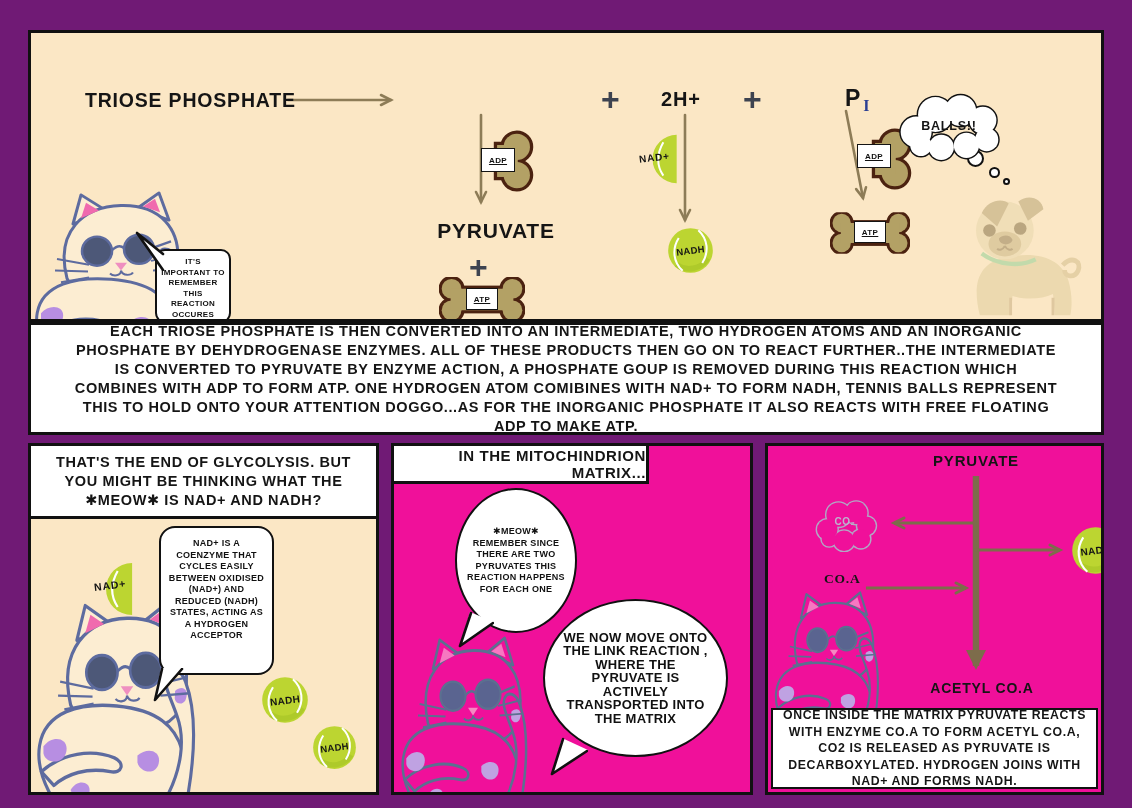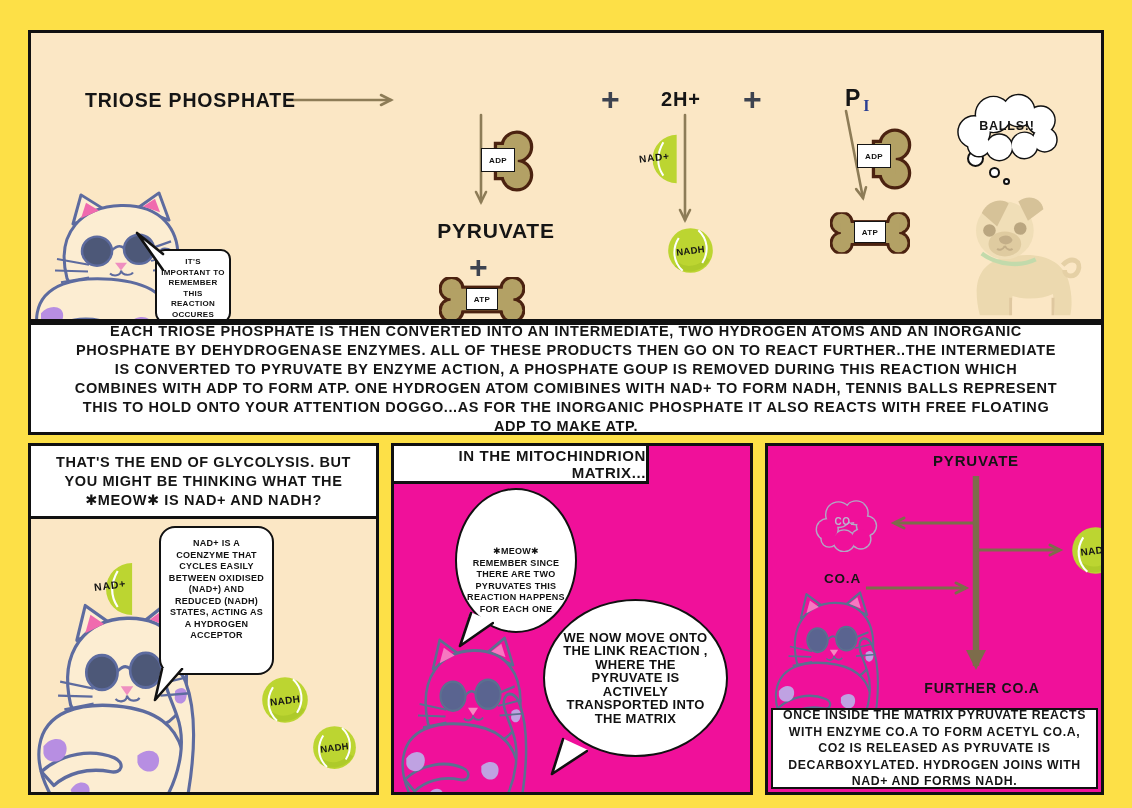--- a/index.html
+++ b/index.html
@@ -1,27 +1,27 @@
 <!DOCTYPE html>
 <html><head>
 <meta charset="utf-8">
 <style>
   html,body{margin:0;padding:0;background:#d8d8d8;}
   *{box-sizing:border-box;}
-  #stage{position:relative;width:1132px;height:808px;background:#fde047;overflow:hidden;
+  #stage{position:relative;width:1132px;height:808px;background:#701a75;overflow:hidden;
          font-family:"Liberation Sans","DejaVu Sans",sans-serif;}
   .panel{position:absolute;border:3px solid #111;overflow:hidden;}
   .cream{background:#fbe7c5;}
   .magenta{background:#f0109a;}
   .whitebox{background:#fff;}
   .lbl{position:absolute;font-weight:700;color:#151515;letter-spacing:.8px;white-space:nowrap;}
   .ctr{text-align:center;}
   .plus{position:absolute;font-weight:900;color:#3d4350;font-size:32px;line-height:1;}
   .tag{position:absolute;background:#fff;border:1.6px solid #141414;display:flex;align-items:center;
-       justify-content:center;font-size:8px;font-weight:700;letter-spacing:.4px;color:#111;z-index:4;}
+       justify-content:center;font-size:8px;font-weight:700;letter-spacing:.4px;color:#111;z-index:4;text-decoration:underline;}
   .ball{position:absolute;z-index:3;}
   .ball .ball-lbl{position:absolute;left:0;top:0;right:0;bottom:0;display:flex;align-items:center;
        justify-content:center;font-weight:700;color:#151515;transform:rotate(-7deg);letter-spacing:.3px;}
   .bubble{position:absolute;background:#fff;border:2.6px solid #111;color:#111;font-weight:700;
        text-align:center;z-index:5;letter-spacing:.3px;}
   .ellipse{border-radius:50%;display:flex;align-items:center;justify-content:center;}
   .tailsvg{position:absolute;z-index:6;}
   .tf{fill:#fff;}
   .tl{fill:none;stroke:#111;stroke-width:2.6;stroke-linecap:round;stroke-linejoin:round;}
   .abs{position:absolute;}
@@ -124,21 +124,21 @@
         <line x1="815" y1="78" x2="832" y2="165" marker-end="url(#vh)"></line>
       </g>
     </svg>
 
     <div class="lbl" style="left:54px;top:56px;font-size:19.5px;">TRIOSE PHOSPHATE</div>
     <div class="plus" style="left:570px;top:50px;">+</div>
     <div class="lbl" style="left:630px;top:55px;font-size:20px;">2H+</div>
     <div class="plus" style="left:712px;top:50px;">+</div>
     <div class="lbl" style="left:814px;top:52px;font-size:23px;"><span>P</span><span class="p-sub">I</span></div>
 
-    <div class="abs" style="left:918px;top:52px;width:116px;height:88px;z-index:3;">
+    <div class="abs" style="left:860px;top:52px;width:116px;height:88px;z-index:3;">
       <svg width="116" height="88" viewBox="0 0 120 90">
         <g fill="#fff" stroke="#111" stroke-width="3">
           <circle cx="26" cy="48" r="16"></circle>
             <circle cx="46" cy="30" r="18"></circle>
             <circle cx="72" cy="26" r="16"></circle>
           <circle cx="95" cy="36" r="14"></circle>
             <circle cx="99" cy="56" r="12"></circle>
             <circle cx="78" cy="62" r="13"></circle>
           <circle cx="52" cy="64" r="13"></circle>
             <circle cx="31" cy="62" r="11"></circle>
@@ -257,21 +257,21 @@
         </svg>
       <span class="ball-lbl" style="font-size:9.5px;">NADH</span>
     </div>
   </div>
 
   <div class="panel magenta" style="left:391px;top:443px;width:362px;height:352px;">
     <div class="abs whitebox" style="left:0;top:0;width:255px;height:38px;border-right:3px solid #111;border-bottom:3px solid #111;display:flex;align-items:center;justify-content:center;">
       <div class="caption-text" style="font-size:15px;text-align:right;">IN THE MITOCHINDRION MATRIX...</div>
     </div>
 
-    <div class="bubble ellipse" style="left:61px;top:42px;width:122px;height:145px;font-size:9px;line-height:11.5px;padding:16px 10px;align-items:flex-end;">
+    <div class="bubble ellipse" style="left:61px;top:42px;width:122px;height:145px;font-size:9px;line-height:11.5px;padding:16px 10px;">
       <span>✱MEOW✱ REMEMBER SINCE THERE ARE TWO PYRUVATES THIS REACTION HAPPENS FOR EACH ONE</span>
     </div>
     <svg class="tailsvg" style="left:62px;top:160px;" width="38" height="42">
       <path class="tf" d="M14 6 L38 16 L4 40 Z"></path>
         <path class="tl" d="M15 7 L4 40 L37 17"></path>
     </svg>
 
     <div class="bubble ellipse" style="left:149px;top:153px;width:185px;height:158px;font-size:13px;line-height:13.5px;padding:24px 16px;">
       <span>WE NOW MOVE ONTO THE LINK REACTION , WHERE THE PYRUVATE IS ACTIVELY TRANSPORTED INTO THE MATRIX</span>
     </div>
@@ -320,23 +320,23 @@
       <div class="lbl ctr" style="left:0;right:0;top:20px;font-size:10px;color:#bdb4cf;letter-spacing:.5px;">CO₂</div>
     </div>
 
     <div class="ball" style="left:303px;top:80px;width:49px;height:49px;">
       <svg width="49" height="49" viewBox="0 0 60 60">
           <use href="#ballsym"></use>
         </svg>
       <span class="ball-lbl" style="font-size:10px;">NADH</span>
     </div>
 
-    <div class="lbl" style="left:56px;top:125px;font-size:13.5px;">CO.A</div>
-
-    <div class="lbl ctr" style="left:134px;top:234px;width:160px;font-size:14px;">FURTHER CO.A</div>
+    <div class="lbl" style="left:56px;top:125px;font-size:13.5px;font-family:Liberation Serif, serif;">CO.A</div>
+
+    <div class="lbl ctr" style="left:134px;top:234px;width:160px;font-size:14px;">ACETYL CO.A</div>
 
     <svg class="cat pinkcat" style="left:4px;top:145px;" width="124" height="135" viewBox="0 0 180 170" preserveAspectRatio="none">
         <use href="#catsym"></use>
       </svg>
 
     <div class="abs whitebox" style="left:3px;right:3px;bottom:3px;height:81px;border:2.5px solid #111;display:flex;align-items:center;justify-content:center;padding:0 8px;z-index:7;">
       <div class="caption-text" style="font-size:12.3px;line-height:16.5px;">ONCE INSIDE THE MATRIX PYRUVATE REACTS WITH ENZYME CO.A TO FORM ACETYL CO.A, CO2 IS RELEASED AS PYRUVATE IS DECARBOXYLATED. HYDROGEN JOINS WITH NAD+ AND FORMS NADH.</div>
     </div>
   </div>
 

